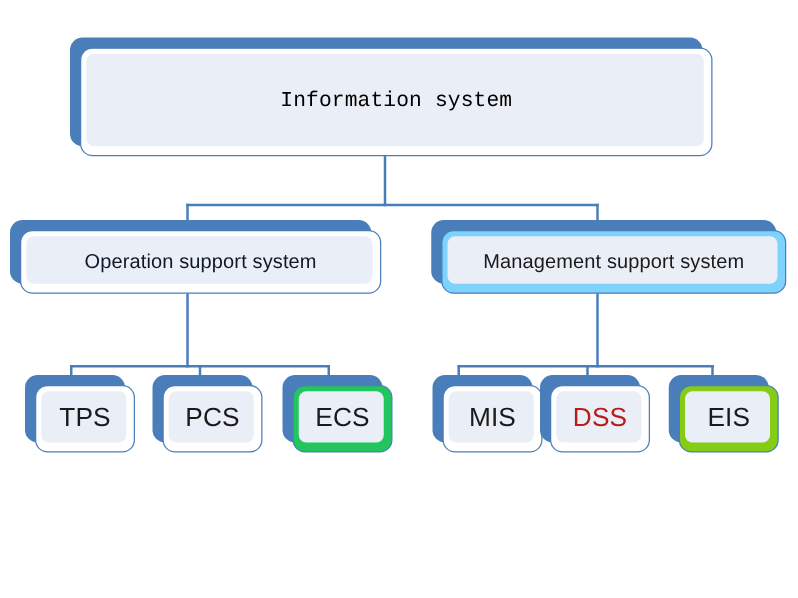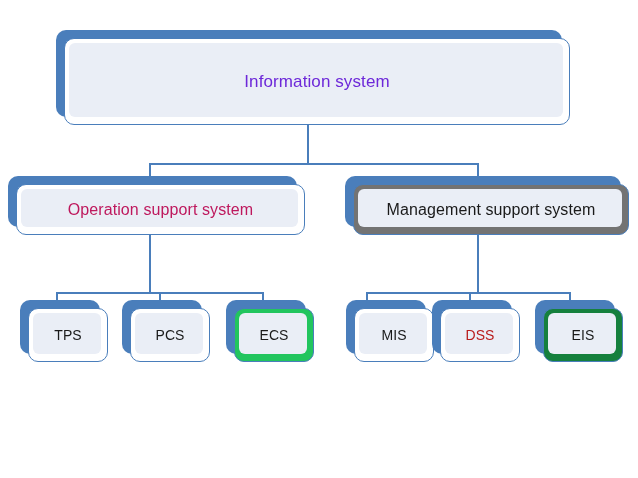--- a/index.html
+++ b/index.html
@@ -83,21 +83,21 @@
     left: 56px;  top: 30px;  width: 514px; height: 95px;
   }
   #node-root .label { font-size: 17px; }
 
   .node-l2 { height: 59px; }
   #node-oss { left: 8px;   top: 176px; width: 297px; }
   #node-mss { left: 345px; top: 176px; width: 284px; }
   .node-l2 .label { font-size: 16px; }
 
   .node-l3 { top: 300px; width: 88px; height: 62px; }
-  .node-l3 .label { font-size: 14px; }
+  .node-l3 .label { font-size: 21px; }
   #node-tps { left: 20px;  }
   #node-pcs { left: 122px; border-radius: 31px; }
   #node-ecs { left: 226px; }
   #node-mis { left: 346px; }
   #node-dss { left: 432px; }
   #node-eis { left: 535px; }
 </style>
 </head>
 <body>
 
@@ -124,35 +124,35 @@
       <path d="M 367 293 L 367 302"></path>
       <path d="M 470 293 L 470 302"></path>
       <path d="M 570 293 L 570 302"></path>
     </g>
   </svg>
 
   <div class="node" id="node-root">
     <div class="plate" style="background: rgb(74, 126, 187);"></div>
     <div class="face" style="border-color: rgb(74, 126, 187); background: rgb(255, 255, 255);">
       <div class="panel" style="background: rgb(234, 238, 246);"></div>
-      <span class="label" style="color: #6d28d9;">Information system</span>
+      <span class="label" style="color: #000000; font-family: Liberation Mono, monospace;">Information system</span>
     </div>
   </div>
 
   <div class="node node-l2" id="node-oss">
     <div class="plate" style="background: rgb(74, 126, 187);"></div>
     <div class="face" style="border-color: rgb(74, 126, 187); background: rgb(255, 255, 255);">
       <div class="panel" style="background: rgb(234, 238, 246);"></div>
-      <span class="label" style="color: #be185d;">Operation support system</span>
+      <span class="label" style="color: #0f172a;">Operation support system</span>
     </div>
   </div>
 
   <div class="node node-l2" id="node-mss">
     <div class="plate" style="background: rgb(74, 126, 187);"></div>
-    <div class="face" style="border-color: rgb(74, 126, 187); background: #737373;">
+    <div class="face" style="border-color: rgb(74, 126, 187); background: #7dd3fc;">
       <div class="panel" style="background: rgb(234, 238, 246);"></div>
       <span class="label" style="color: rgb(26, 26, 26);">Management support system</span>
     </div>
   </div>
 
   <div class="node node-l3" id="node-tps">
     <div class="plate" style="background: rgb(74, 126, 187);"></div>
     <div class="face" style="border-color: rgb(74, 126, 187); background: rgb(255, 255, 255);">
       <div class="panel" style="background: rgb(234, 238, 246);"></div>
       <span class="label" style="color: rgb(26, 26, 26);">TPS</span>
@@ -186,19 +186,19 @@
   <div class="node node-l3" id="node-dss">
     <div class="plate" style="background: rgb(74, 126, 187);"></div>
     <div class="face" style="border-color: rgb(74, 126, 187); background: rgb(255, 255, 255);">
       <div class="panel" style="background: rgb(234, 238, 246);"></div>
       <span class="label" style="color: #b91c1c;">DSS</span>
     </div>
   </div>
 
   <div class="node node-l3" id="node-eis">
     <div class="plate" style="background: rgb(74, 126, 187);"></div>
-    <div class="face" style="border-color: rgb(74, 126, 187); background: #15803d;">
+    <div class="face" style="border-color: rgb(74, 126, 187); background: #84cc16;">
       <div class="panel" style="background: rgb(234, 238, 246);"></div>
       <span class="label" style="color: rgb(26, 26, 26);">EIS</span>
     </div>
   </div>
 
 </div>
 
 </body></html>

